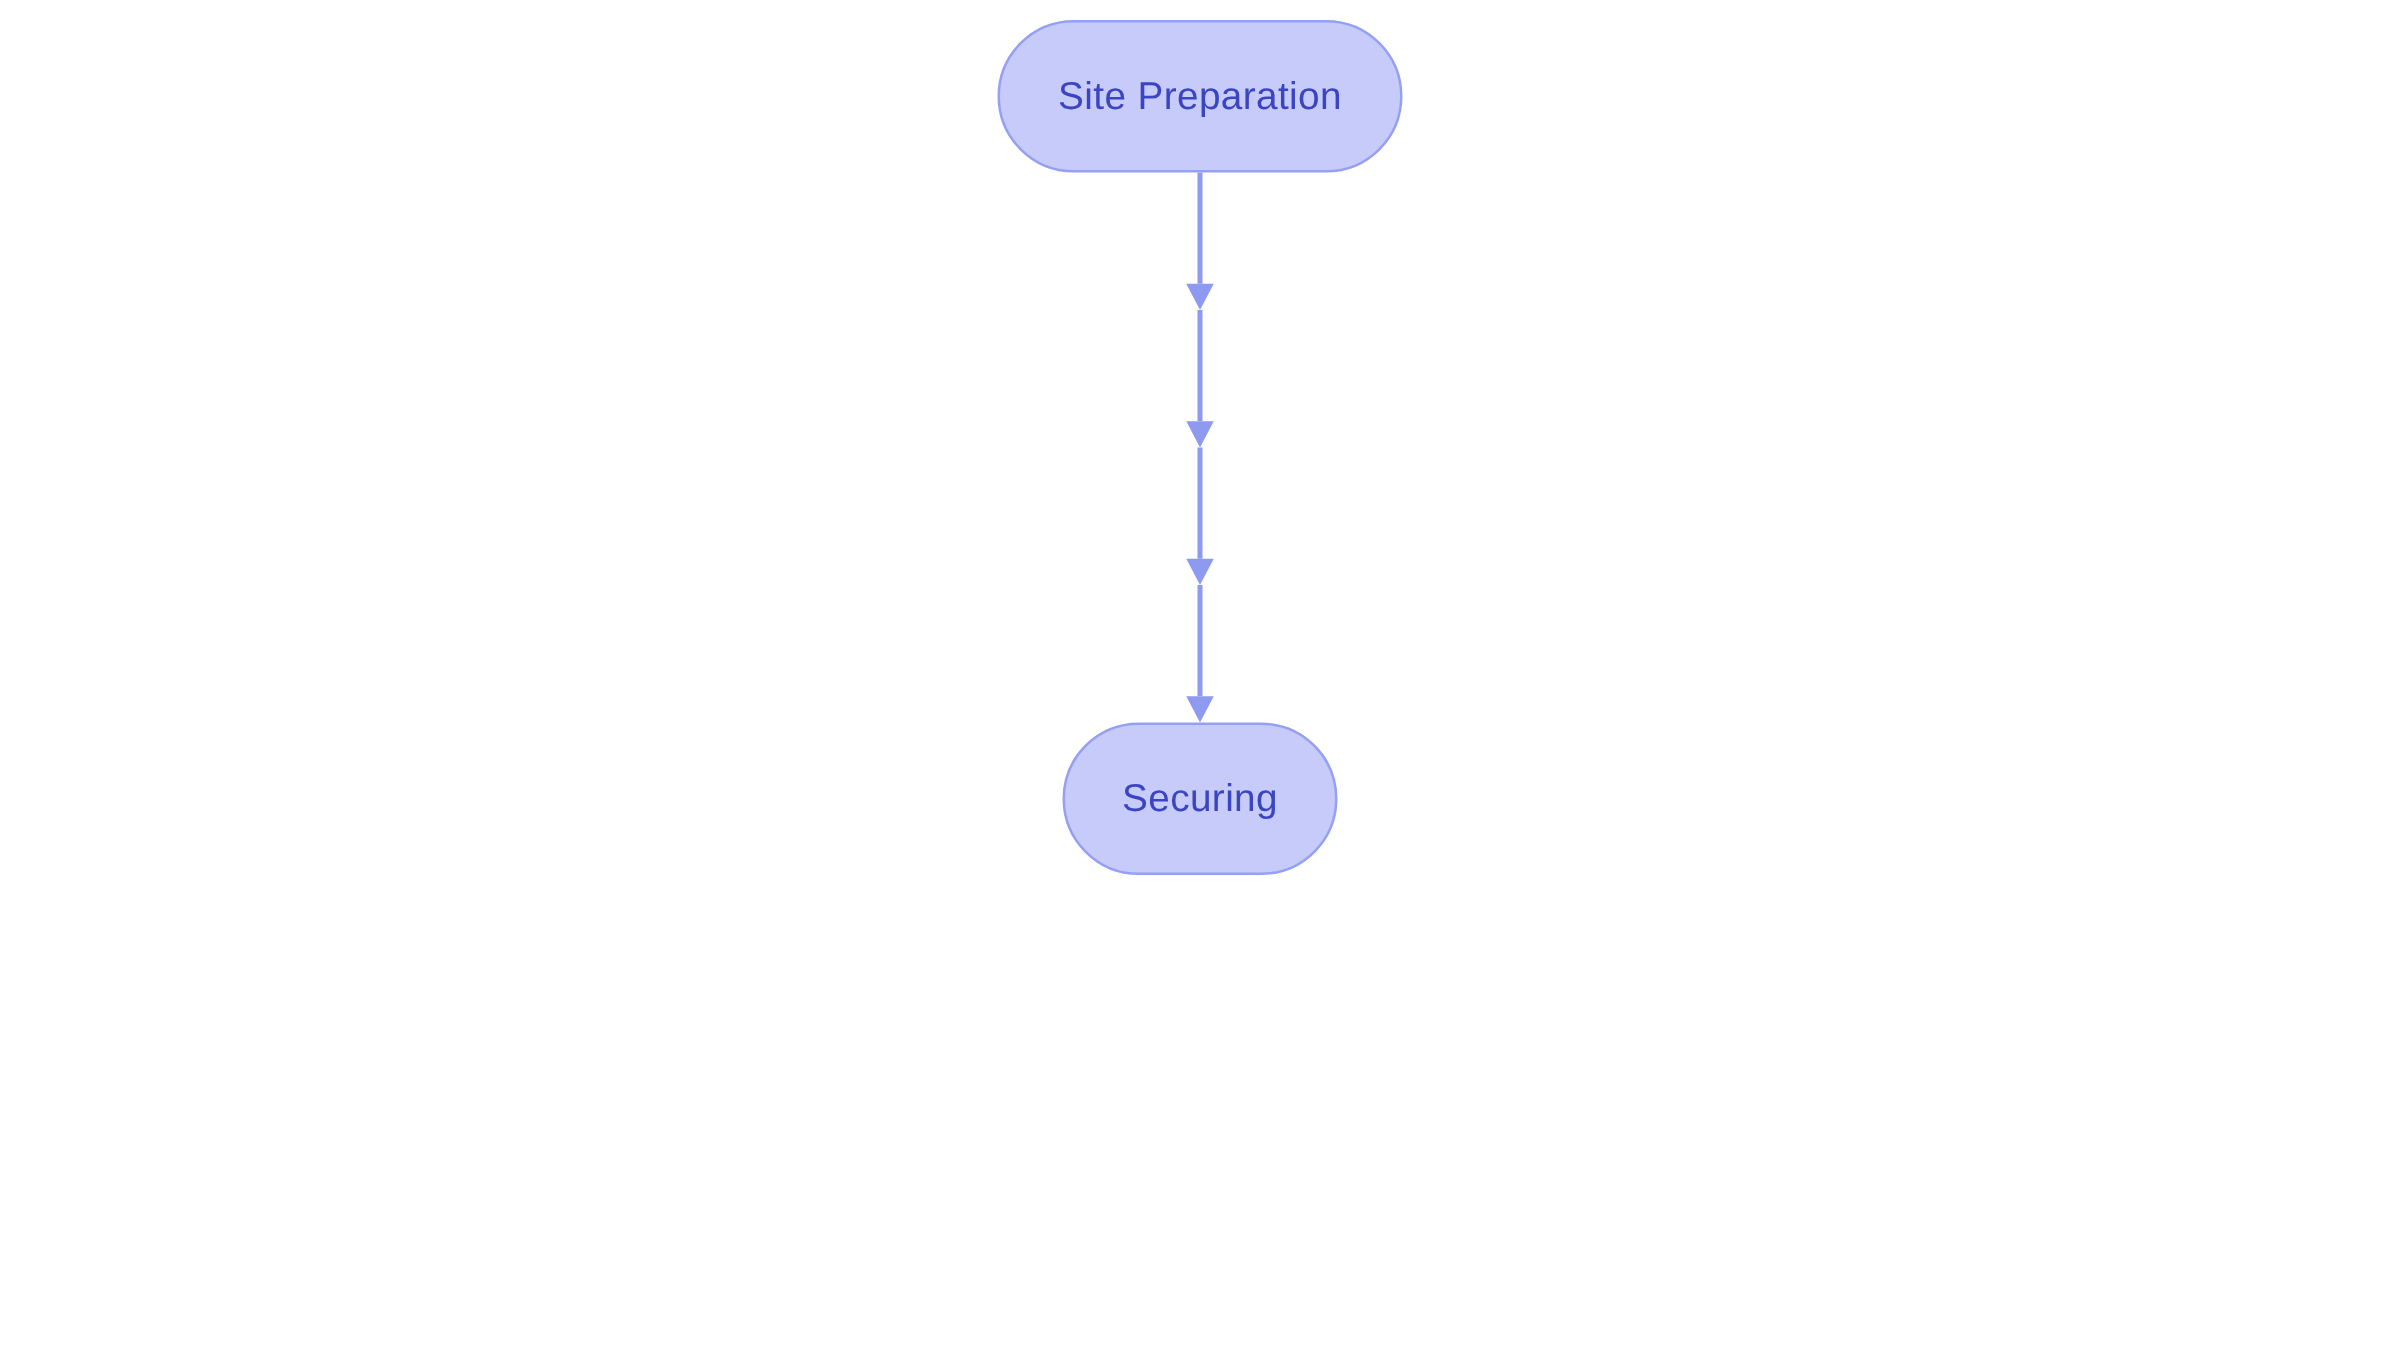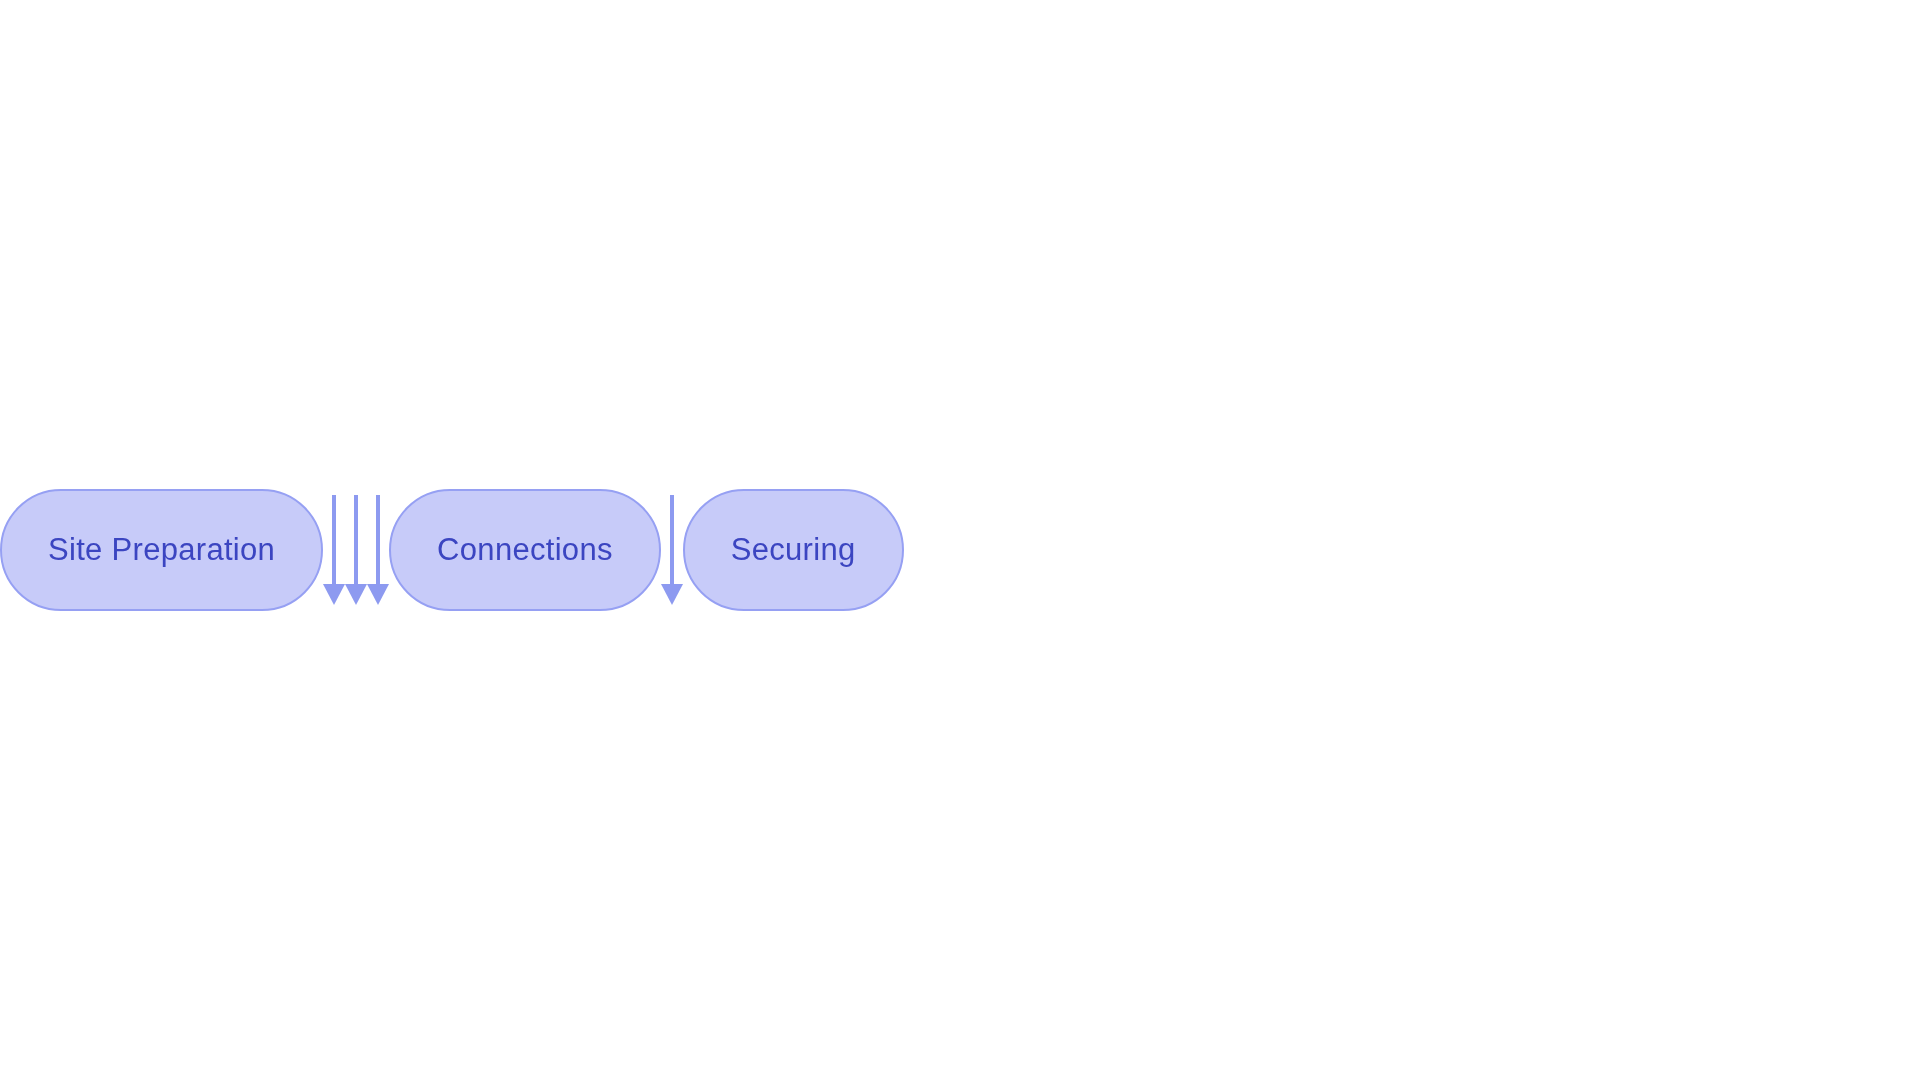--- a/index.html
+++ b/index.html
@@ -15,21 +15,21 @@
     width:1920px;
     height:1083px;
     background:var(--bg);
     font-family:"Liberation Sans", sans-serif;
     overflow:hidden;
   }
   .canvas{
     width:1920px;
     height:1083px;
     display:flex;
-    flex-direction:row;
+    flex-direction:column;
     align-items:center;
     padding-top:16px;
   }
   .flow-node{
     height:122px;
     min-height:122px;
     padding:0 46px;
     border-radius:61px;
     background:var(--node-fill);
     border:2px solid var(--node-border);
@@ -80,23 +80,20 @@
     <div class="line"></div>
     <div class="head"></div>
   </div>
 
 
   <div class="connector">
     <div class="line"></div>
     <div class="head"></div>
   </div>
 
-  <div class="flow-node">
-    <span>Connections</span>
-  </div>
 
   <div class="connector">
     <div class="line"></div>
     <div class="head"></div>
   </div>
 
   <div class="flow-node">
     <span>Securing</span>
   </div>
 

